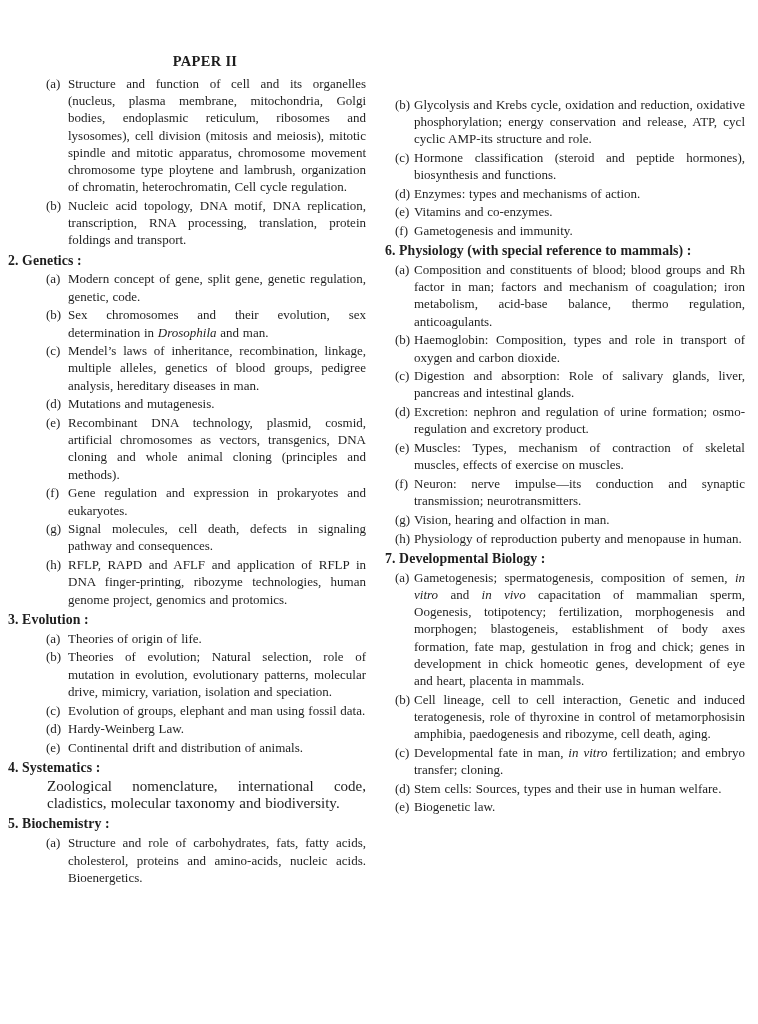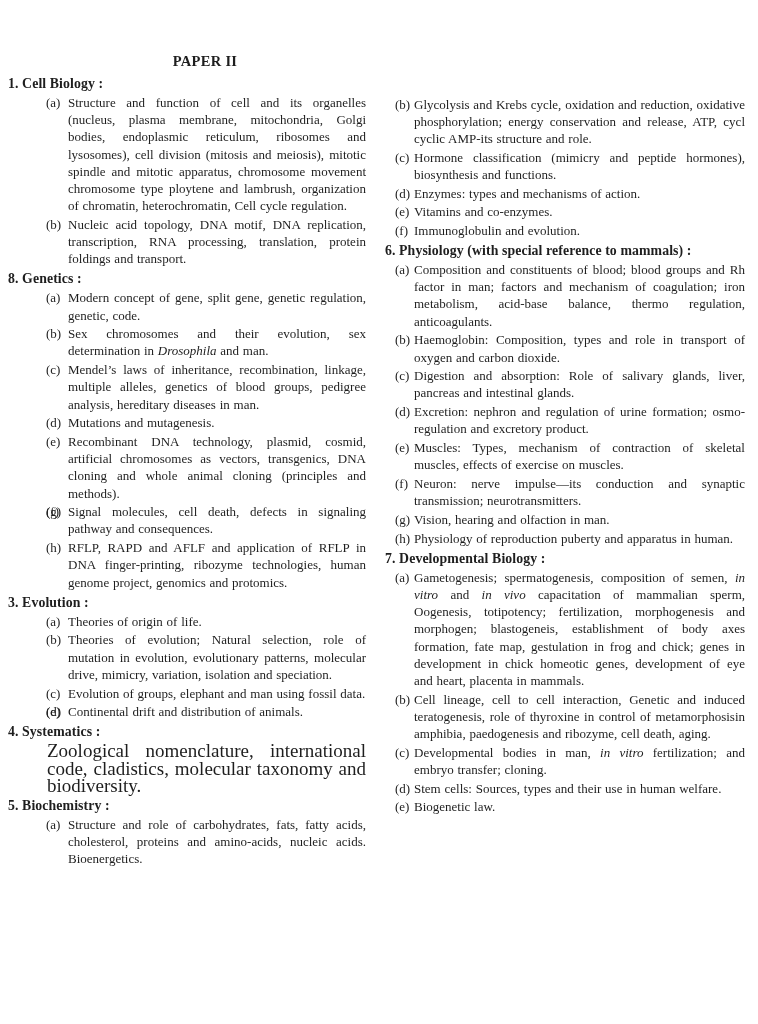--- a/index.html
+++ b/index.html
@@ -24,40 +24,39 @@
   }
   .item{position:relative;margin:1.5px 0;font-size:13px;line-height:17.2px;}
   .item-label{position:absolute;top:0;}
   .col-left .item-label{left:38px;}
   .col-left .item-text{margin-left:60px;}
   .col-right .item-label{left:10px;}
   .col-right .item-text{margin-left:29px;font-family:Liberation Serif, serif;}
   .item-text{text-align:justify;word-spacing:0.5px;}
   .item-text i{font-style:italic;margin-top:16px;}
   .para{
-    margin:1.5px 0 1.5px 39px;font-size:19px;line-height:17.2px;
+    margin:1.5px 0 1.5px 39px;font-size:15px;line-height:17.2px;
     text-align:justify;word-spacing:0.5px;
   }
 </style>
 </head>
 <body style="color: rgb(30, 30, 30); background: rgb(255, 255, 255);">
 
 <div class="page">
   <div class="col col-left">
     <div class="doc-title">PAPER II</div>
-  <div class="sec-heading">1. Cell Biology :</div>
       <div class="item">
         <span class="item-label">(a)</span>
         <div class="item-text"><span>Structure and function of cell and its organelles (nucleus, plasma membrane, mitochondria, Golgi bodies, endoplasmic reticulum, ribosomes and lysosomes), cell division (mitosis and meiosis), mitotic spindle and mitotic apparatus, chromosome movement chromosome type ploytene and lambrush, organization of chromatin, heterochromatin, Cell cycle regulation.</span></div>
       </div>
       <div class="item">
         <span class="item-label">(b)</span>
         <div class="item-text"><span>Nucleic acid topology, DNA motif, DNA replication, transcription, RNA processing, translation, protein foldings and transport.</span></div>
       </div>
-      <div class="sec-heading">8. Genetics :</div>
+      <div class="sec-heading">2. Genetics :</div>
       <div class="item">
         <span class="item-label">(a)</span>
         <div class="item-text"><span>Modern concept of gene, split gene, genetic regulation, genetic, code.</span></div>
       </div>
       <div class="item">
         <span class="item-label">(b)</span>
         <div class="item-text"><span>Sex chromosomes and their evolution, sex determination in </span><i>Drosophila</i><span> and man.</span></div>
       </div>
       <div class="item">
         <span class="item-label">(c)</span>
@@ -66,20 +65,21 @@
       <div class="item">
         <span class="item-label">(d)</span>
         <div class="item-text"><span>Mutations and mutagenesis.</span></div>
       </div>
       <div class="item">
         <span class="item-label">(e)</span>
         <div class="item-text"><span>Recombinant DNA technology, plasmid, cosmid, artificial chromosomes as vectors, transgenics, DNA cloning and whole animal cloning (principles and methods).</span></div>
       </div>
       <div class="item">
         <span class="item-label">(f)</span>
+        <div class="item-text"><span>Gene regulation and expression in prokaryotes and eukaryotes.</span></div>
       </div>
       <div class="item">
         <span class="item-label">(g)</span>
         <div class="item-text"><span>Signal molecules, cell death, defects in signaling pathway and consequences.</span></div>
       </div>
       <div class="item">
         <span class="item-label">(h)</span>
         <div class="item-text"><span>RFLP, RAPD and AFLF and application of RFLP in DNA finger-printing, ribozyme technologies, human genome project, genomics and protomics.</span></div>
       </div>
       <div class="sec-heading">3. Evolution :</div>
@@ -90,53 +90,54 @@
       <div class="item">
         <span class="item-label">(b)</span>
         <div class="item-text"><span>Theories of evolution; Natural selection, role of mutation in evolution, evolutionary patterns, molecular drive, mimicry, variation, isolation and speciation.</span></div>
       </div>
       <div class="item">
         <span class="item-label">(c)</span>
         <div class="item-text"><span>Evolution of groups, elephant and man using fossil data.</span></div>
       </div>
       <div class="item">
         <span class="item-label">(d)</span>
+        <div class="item-text"><span>Hardy-Weinberg Law.</span></div>
       </div>
       <div class="item">
         <span class="item-label">(e)</span>
         <div class="item-text"><span>Continental drift and distribution of animals.</span></div>
       </div>
       <div class="sec-heading">4. Systematics :</div>
       <div class="para"><span>Zoological nomenclature, international code, cladistics, molecular taxonomy and biodiversity.</span></div>
       <div class="sec-heading">5. Biochemistry :</div>
       <div class="item">
         <span class="item-label">(a)</span>
         <div class="item-text"><span>Structure and role of carbohydrates, fats, fatty acids, cholesterol, proteins and amino-acids, nucleic acids. Bioenergetics.</span></div>
       </div>
     </div>
   <div class="col col-right">
       <div class="item">
         <span class="item-label">(b)</span>
         <div class="item-text"><span>Glycolysis and Krebs cycle, oxidation and reduction, oxidative phosphorylation; energy conservation and release, ATP, cycl cyclic AMP-its structure and role.</span></div>
       </div>
       <div class="item">
         <span class="item-label">(c)</span>
-        <div class="item-text"><span>Hormone classification (mimicry and peptide hormones), biosynthesis and functions.</span></div>
+        <div class="item-text"><span>Hormone classification (steroid and peptide hormones), biosynthesis and functions.</span></div>
       </div>
       <div class="item">
         <span class="item-label">(d)</span>
         <div class="item-text"><span>Enzymes: types and mechanisms of action.</span></div>
       </div>
       <div class="item">
         <span class="item-label">(e)</span>
         <div class="item-text"><span>Vitamins and co-enzymes.</span></div>
       </div>
       <div class="item">
         <span class="item-label">(f)</span>
-        <div class="item-text"><span>Immunoglobulin and evolution.</span></div>
+        <div class="item-text"><span>Gametogenesis and immunity.</span></div>
       </div>
       <div class="sec-heading">6. Physiology (with special reference to mammals) :</div>
       <div class="item">
         <span class="item-label">(a)</span>
         <div class="item-text"><span>Composition and constituents of blood; blood groups and Rh factor in man; factors and mechanism of coagulation; iron metabolism, acid-base balance, thermo regulation, anticoagulants.</span></div>
       </div>
       <div class="item">
         <span class="item-label">(b)</span>
         <div class="item-text"><span>Haemoglobin: Composition, types and role in transport of oxygen and carbon dioxide.</span></div>
       </div>
@@ -155,34 +156,34 @@
       <div class="item">
         <span class="item-label">(f)</span>
         <div class="item-text"><span>Neuron: nerve impulse—its conduction and synaptic transmission; neurotransmitters.</span></div>
       </div>
       <div class="item">
         <span class="item-label">(g)</span>
         <div class="item-text"><span>Vision, hearing and olfaction in man.</span></div>
       </div>
       <div class="item">
         <span class="item-label">(h)</span>
-        <div class="item-text"><span>Physiology of reproduction puberty and apparatus in human.</span></div>
+        <div class="item-text"><span>Physiology of reproduction puberty and menopause in human.</span></div>
       </div>
       <div class="sec-heading">7. Developmental Biology :</div>
       <div class="item">
         <span class="item-label">(a)</span>
         <div class="item-text"><span>Gametogenesis; spermatogenesis, composition of semen, </span><i>in vitro</i><span> and </span><i>in vivo</i><span> capacitation of mammalian sperm, Oogenesis, totipotency; fertilization, morphogenesis and morphogen; blastogeneis, establishment of body axes formation, fate map, gestulation in frog and chick; genes in development in chick homeotic genes, development of eye and heart, placenta in mammals.</span></div>
       </div>
       <div class="item">
         <span class="item-label">(b)</span>
         <div class="item-text"><span>Cell lineage, cell to cell interaction, Genetic and induced teratogenesis, role of thyroxine in control of metamorphosisin amphibia, paedogenesis and ribozyme, cell death, aging.</span></div>
       </div>
       <div class="item">
         <span class="item-label">(c)</span>
-        <div class="item-text"><span>Developmental bodies in man, </span><i>in vitro</i><span> fertilization; and embryo transfer; cloning.</span></div>
+        <div class="item-text"><span>Developmental fate in man, </span><i>in vitro</i><span> fertilization; and embryo transfer; cloning.</span></div>
       </div>
       <div class="item">
         <span class="item-label">(d)</span>
         <div class="item-text"><span>Stem cells: Sources, types and their use in human welfare.</span></div>
       </div>
       <div class="item">
         <span class="item-label">(e)</span>
         <div class="item-text"><span>Biogenetic law.</span></div>
       </div>
     </div>

